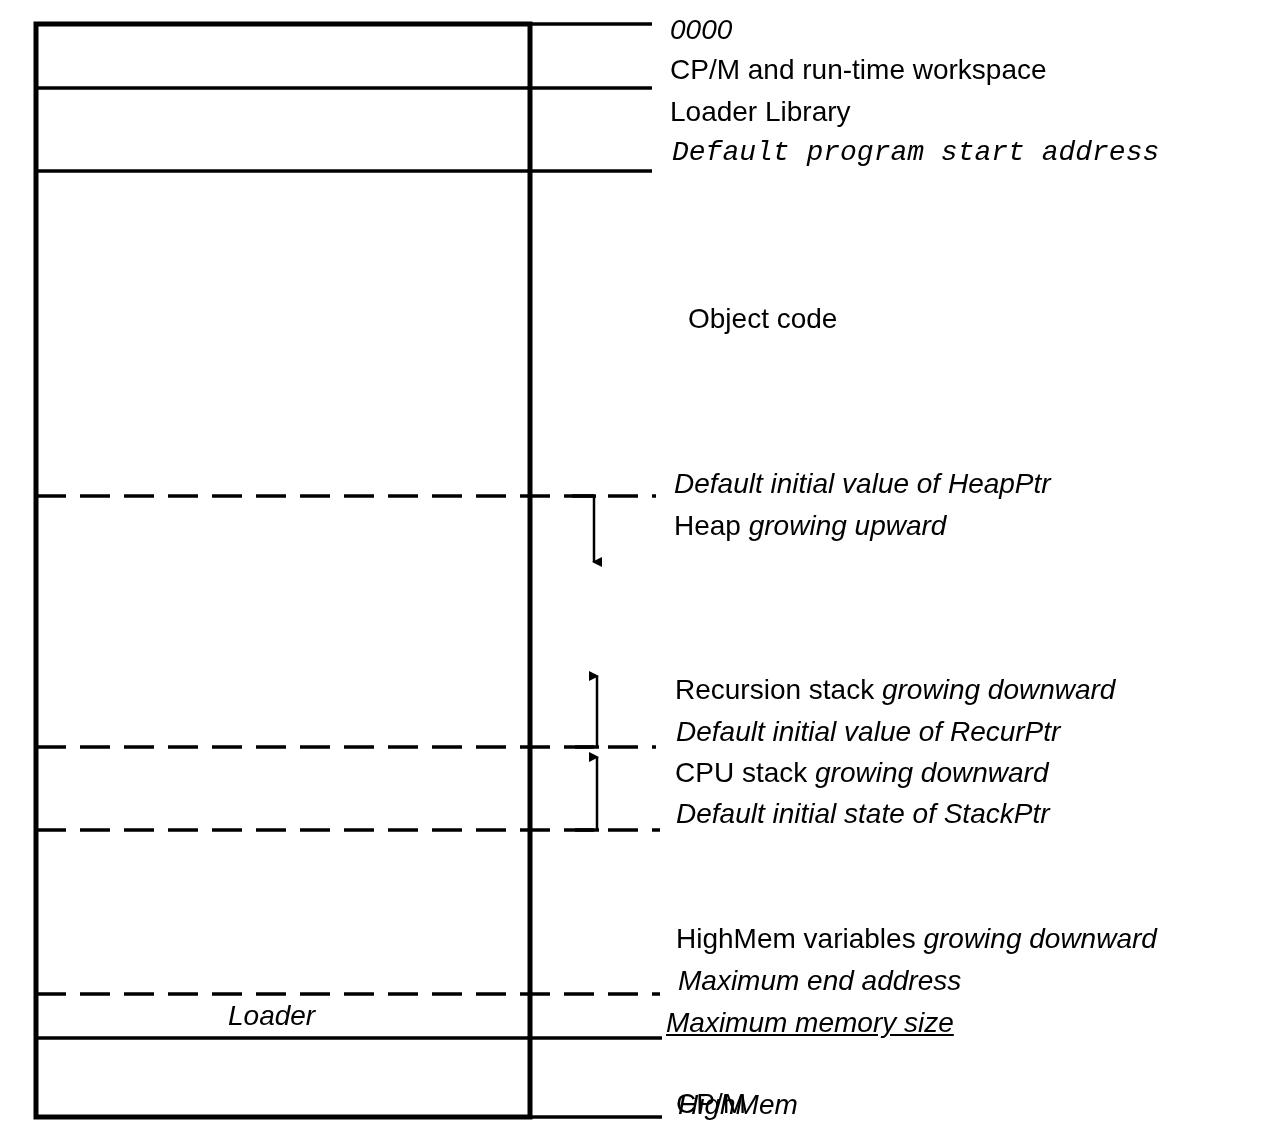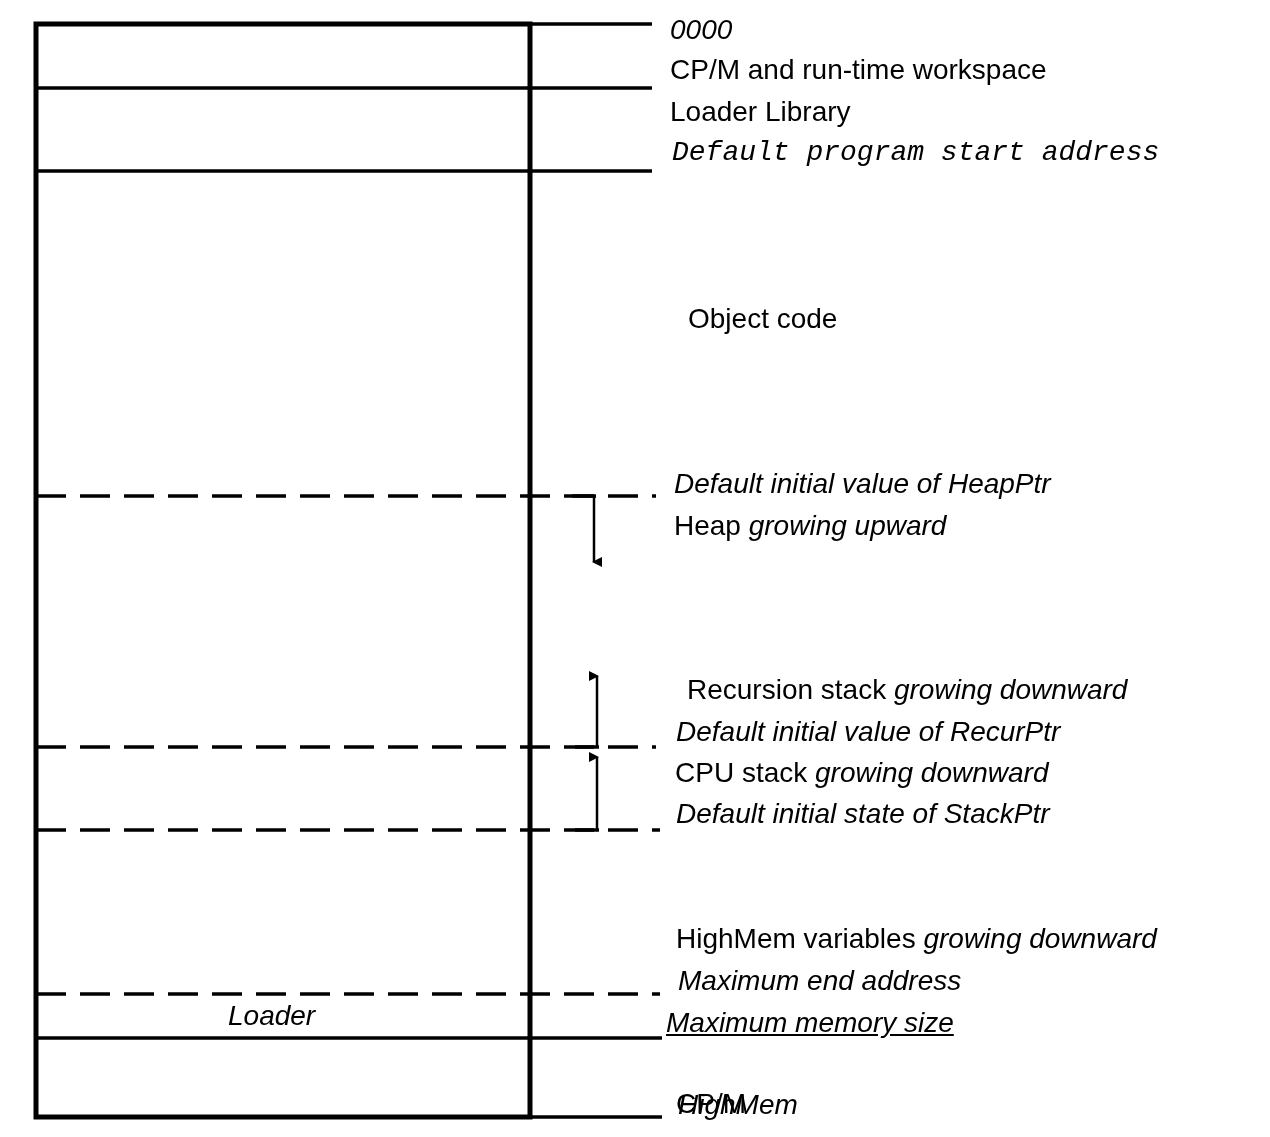--- a/index.html
+++ b/index.html
@@ -49,21 +49,21 @@
 </svg>
 
 <div id="labels-layer">
     <div class="label" style="left: 670px; top: 14px;"><span class="it">0000</span></div>
     <div class="label" style="left: 670px; top: 54px;"><span>CP/M and run-time workspace</span></div>
     <div class="label" style="left: 670px; top: 96px;"><span>Loader Library</span></div>
     <div class="label" style="left: 672px; top: 137px; font-family: Liberation Mono, monospace;"><span class="it">Default program start address</span></div>
     <div class="label" style="left: 672px; top: 303px; margin-left: 16px;"><span>Object code</span></div>
     <div class="label" style="left: 674px; top: 468px;"><span class="it">Default initial value of HeapPtr</span></div>
     <div class="label" style="left: 674px; top: 510px;"><span>Heap </span><span class="it">growing upward</span></div>
-    <div class="label" style="left: 675px; top: 674px; margin-left: 12px;"><span>Recursion stack </span><span class="it">growing downward</span></div>
+    <div class="label" style="left: 675px; top: 674px;"><span>Recursion stack </span><span class="it">growing downward</span></div>
     <div class="label" style="left: 676px; top: 716px;"><span class="it">Default initial value of RecurPtr</span></div>
     <div class="label" style="left: 675px; top: 757px;"><span>CPU stack </span><span class="it">growing downward</span></div>
     <div class="label" style="left: 676px; top: 798px;"><span class="it">Default initial state of StackPtr</span></div>
     <div class="label" style="left: 676px; top: 923px;"><span>HighMem variables </span><span class="it">growing downward</span></div>
     <div class="label" style="left: 678px; top: 965px;"><span class="it">Maximum end address</span></div>
     <div class="label" style="left: 666px; top: 1007px; text-decoration: underline;"><span class="it">Maximum memory size</span></div>
     <div class="label" style="left: 676px; top: 1048px; margin-top: 40px;"><span>CP/M</span></div>
     <div class="label" style="left: 678px; top: 1089px;"><span class="it">HighMem</span></div>
   </div>
 <div class="label it" id="loader-label" style="left: 228px; top: 1000px;">Loader</div>

